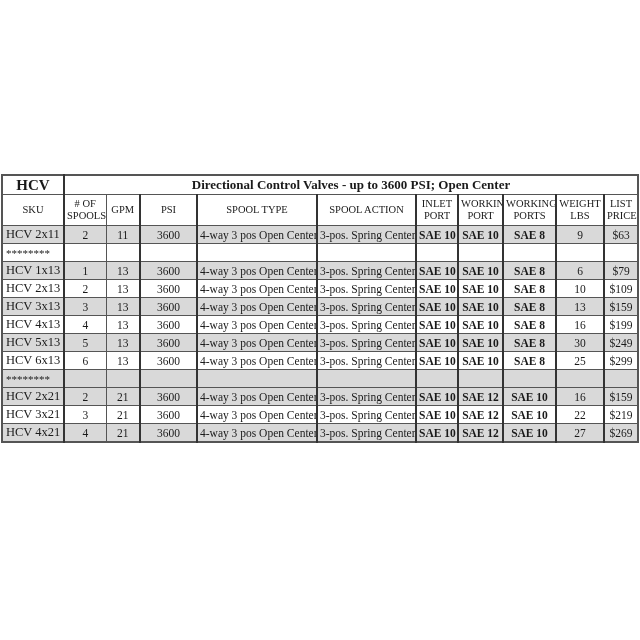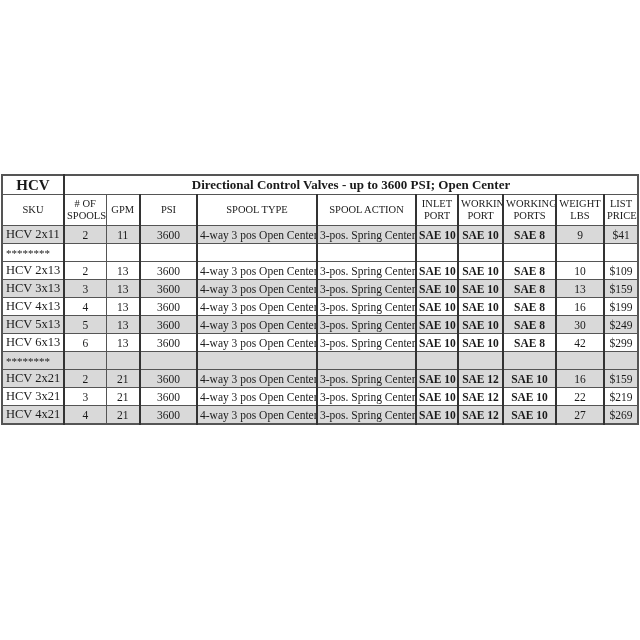--- a/index.html
+++ b/index.html
@@ -63,35 +63,48 @@
           <td class="sku thick-r">HCV 2x11</td>
           <td>2</td>
           <td class="thick-r">11</td>
           <td class="thick-r">3600</td>
           <td class="thick-r">4-way 3 pos Open Center</td>
           <td class="thick-r">3-pos. Spring Center</td>
           <td class="thick-r bold">SAE 10</td>
           <td class="thick-r bold">SAE 10</td>
           <td class="thick-r bold">SAE 8</td>
           <td class="thick-r">9</td>
-          <td>$41</td>
+          <td>$63</td>
         </tr>
         <tr class="sep">
           <td class="thick-r sku">********</td>
           <td></td>
           <td class="thick-r"></td>
           <td class="thick-r"></td>
           <td class="thick-r"></td>
           <td class="thick-r"></td>
           <td class="thick-r"></td>
           <td class="thick-r"></td>
           <td class="thick-r"></td>
           <td class="thick-r"></td>
           <td></td>
         </tr>
+        <tr class="data shade">
+          <td class="sku thick-r">HCV 1x13</td>
+          <td>1</td>
+          <td class="thick-r">13</td>
+          <td class="thick-r">3600</td>
+          <td class="thick-r">4-way 3 pos Open Center</td>
+          <td class="thick-r">3-pos. Spring Center</td>
+          <td class="thick-r bold">SAE 10</td>
+          <td class="thick-r bold">SAE 10</td>
+          <td class="thick-r bold">SAE 8</td>
+          <td class="thick-r">6</td>
+          <td>$79</td>
+        </tr>
         <tr class="data">
           <td class="sku thick-r">HCV 2x13</td>
           <td>2</td>
           <td class="thick-r">13</td>
           <td class="thick-r">3600</td>
           <td class="thick-r">4-way 3 pos Open Center</td>
           <td class="thick-r">3-pos. Spring Center</td>
           <td class="thick-r bold">SAE 10</td>
           <td class="thick-r bold">SAE 10</td>
           <td class="thick-r bold">SAE 8</td>
@@ -140,21 +153,21 @@
         <tr class="data">
           <td class="sku thick-r">HCV 6x13</td>
           <td>6</td>
           <td class="thick-r">13</td>
           <td class="thick-r">3600</td>
           <td class="thick-r">4-way 3 pos Open Center</td>
           <td class="thick-r">3-pos. Spring Center</td>
           <td class="thick-r bold">SAE 10</td>
           <td class="thick-r bold">SAE 10</td>
           <td class="thick-r bold">SAE 8</td>
-          <td class="thick-r">42</td>
+          <td class="thick-r">25</td>
           <td>$299</td>
         </tr>
         <tr class="sep shade">
           <td class="thick-r sku">********</td>
           <td></td>
           <td class="thick-r"></td>
           <td class="thick-r"></td>
           <td class="thick-r"></td>
           <td class="thick-r"></td>
           <td class="thick-r"></td>

